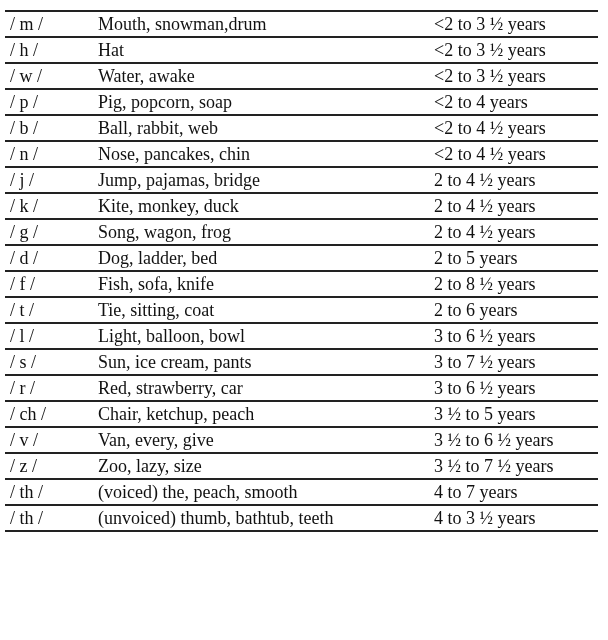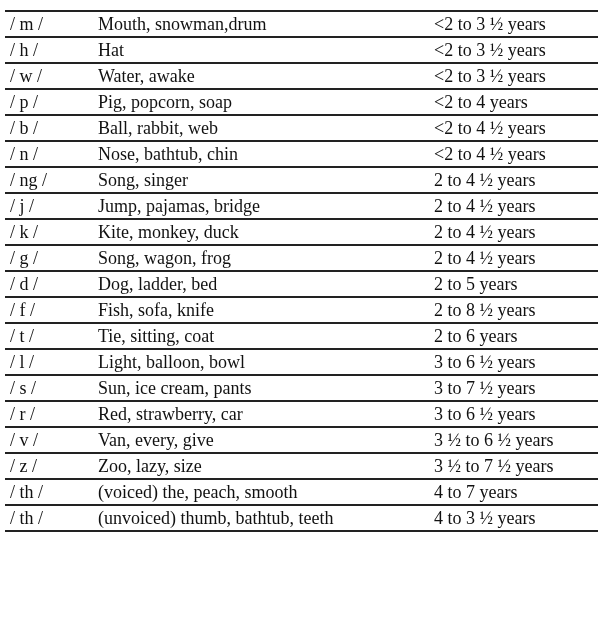--- a/index.html
+++ b/index.html
@@ -70,27 +70,22 @@
         <td class="c-words">Pig, popcorn, soap</td>
         <td class="c-age">&lt;2 to 4 years</td>
       </tr>
       <tr>
         <td class="c-sound">/ b /</td>
         <td class="c-words">Ball, rabbit, web</td>
         <td class="c-age">&lt;2 to 4 ½ years</td>
       </tr>
       <tr>
         <td class="c-sound">/ n /</td>
-        <td class="c-words">Nose, bathtub, chin</td>
+        <td class="c-words">Nose, pancakes, chin</td>
         <td class="c-age">&lt;2 to 4 ½ years</td>
-      </tr>
-      <tr>
-        <td class="c-sound">/ ng /</td>
-        <td class="c-words">Song, singer</td>
-        <td class="c-age">2 to 4 ½ years</td>
       </tr>
       <tr>
         <td class="c-sound">/ j /</td>
         <td class="c-words">Jump, pajamas, bridge</td>
         <td class="c-age">2 to 4 ½ years</td>
       </tr>
       <tr>
         <td class="c-sound">/ k /</td>
         <td class="c-words">Kite, monkey, duck</td>
         <td class="c-age">2 to 4 ½ years</td>
@@ -124,20 +119,25 @@
         <td class="c-sound">/ s /</td>
         <td class="c-words">Sun, ice cream, pants</td>
         <td class="c-age">3 to 7 ½ years</td>
       </tr>
       <tr>
         <td class="c-sound">/ r /</td>
         <td class="c-words">Red, strawberry, car</td>
         <td class="c-age">3 to 6 ½ years</td>
       </tr>
       <tr>
+        <td class="c-sound">/ ch /</td>
+        <td class="c-words">Chair, ketchup, peach</td>
+        <td class="c-age">3 ½ to 5 years</td>
+      </tr>
+      <tr>
         <td class="c-sound">/ v /</td>
         <td class="c-words">Van, every, give</td>
         <td class="c-age">3 ½ to 6 ½ years</td>
       </tr>
       <tr>
         <td class="c-sound">/ z /</td>
         <td class="c-words">Zoo, lazy, size</td>
         <td class="c-age">3 ½ to 7 ½ years</td>
       </tr>
       <tr>

